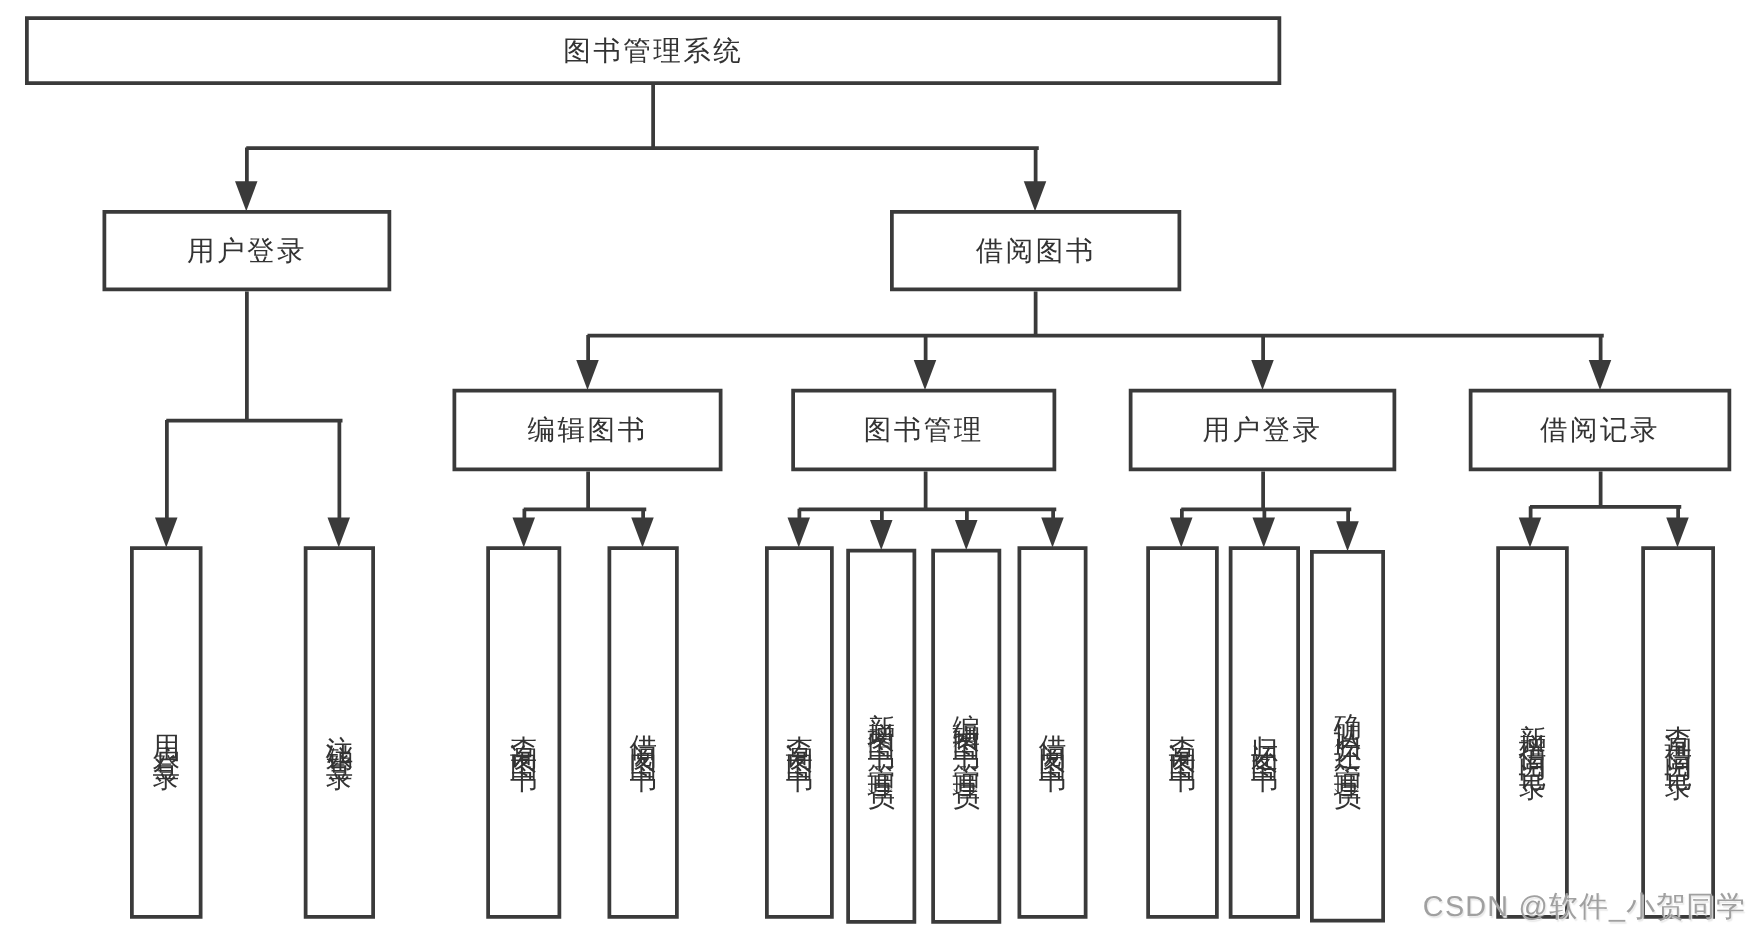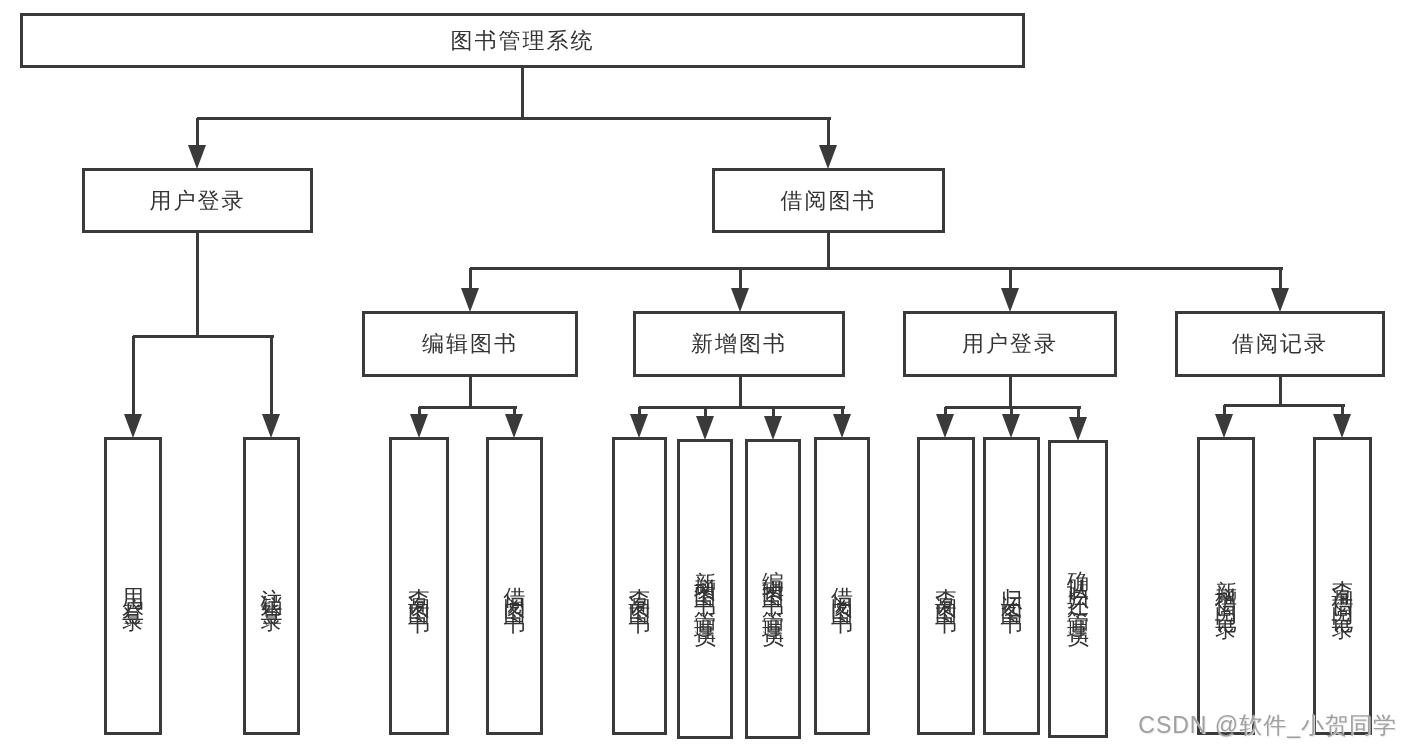--- a/index.html
+++ b/index.html
@@ -128,21 +128,21 @@
       <div class="node" style="left: 82px; top: 168px; width: 231px; height: 65px; border-color: rgb(58, 58, 58); background: rgb(255, 255, 255); color: rgb(51, 51, 51);">
         <span class="label">用户登录</span>
       </div>
       <div class="node" style="left: 712px; top: 168px; width: 233px; height: 65px; border-color: rgb(58, 58, 58); background: rgb(255, 255, 255); color: rgb(51, 51, 51);">
         <span class="label">借阅图书</span>
       </div>
       <div class="node" style="left: 362px; top: 311px; width: 216px; height: 66px; border-color: rgb(58, 58, 58); background: rgb(255, 255, 255); color: rgb(51, 51, 51);">
         <span class="label">编辑图书</span>
       </div>
       <div class="node" style="left: 633px; top: 311px; width: 212px; height: 66px; border-color: rgb(58, 58, 58); background: rgb(255, 255, 255); color: rgb(51, 51, 51);">
-        <span class="label">新增图书</span>
+        <span class="label">图书管理</span>
       </div>
       <div class="node" style="left: 903px; top: 311px; width: 214px; height: 66px; border-color: rgb(58, 58, 58); background: rgb(255, 255, 255); color: rgb(51, 51, 51);">
         <span class="label">用户登录</span>
       </div>
       <div class="node" style="left: 1175px; top: 311px; width: 210px; height: 66px; border-color: rgb(58, 58, 58); background: rgb(255, 255, 255); color: rgb(51, 51, 51);">
         <span class="label">借阅记录</span>
       </div>
       <div class="node vertical" style="left: 104px; top: 437px; width: 58px; height: 298px; border-color: rgb(58, 58, 58); background: rgb(255, 255, 255); color: rgb(51, 51, 51);">
         <span class="label">用户登录</span>
       </div>

